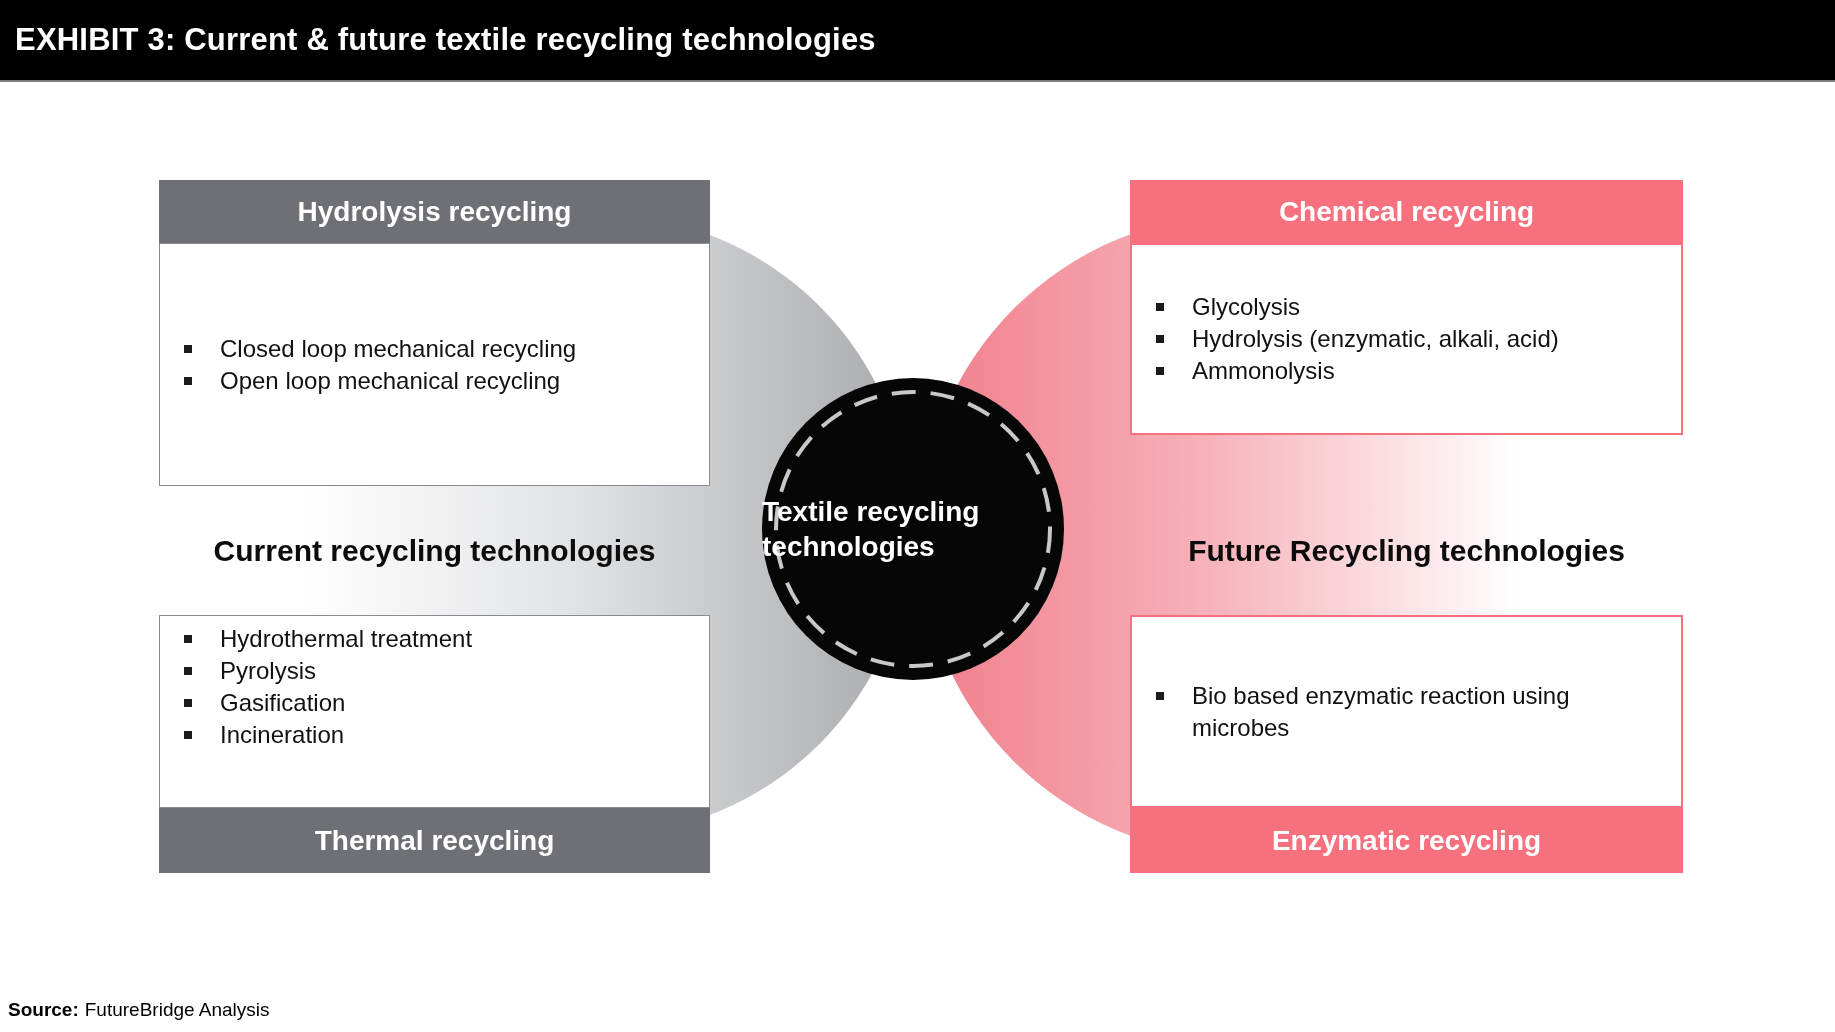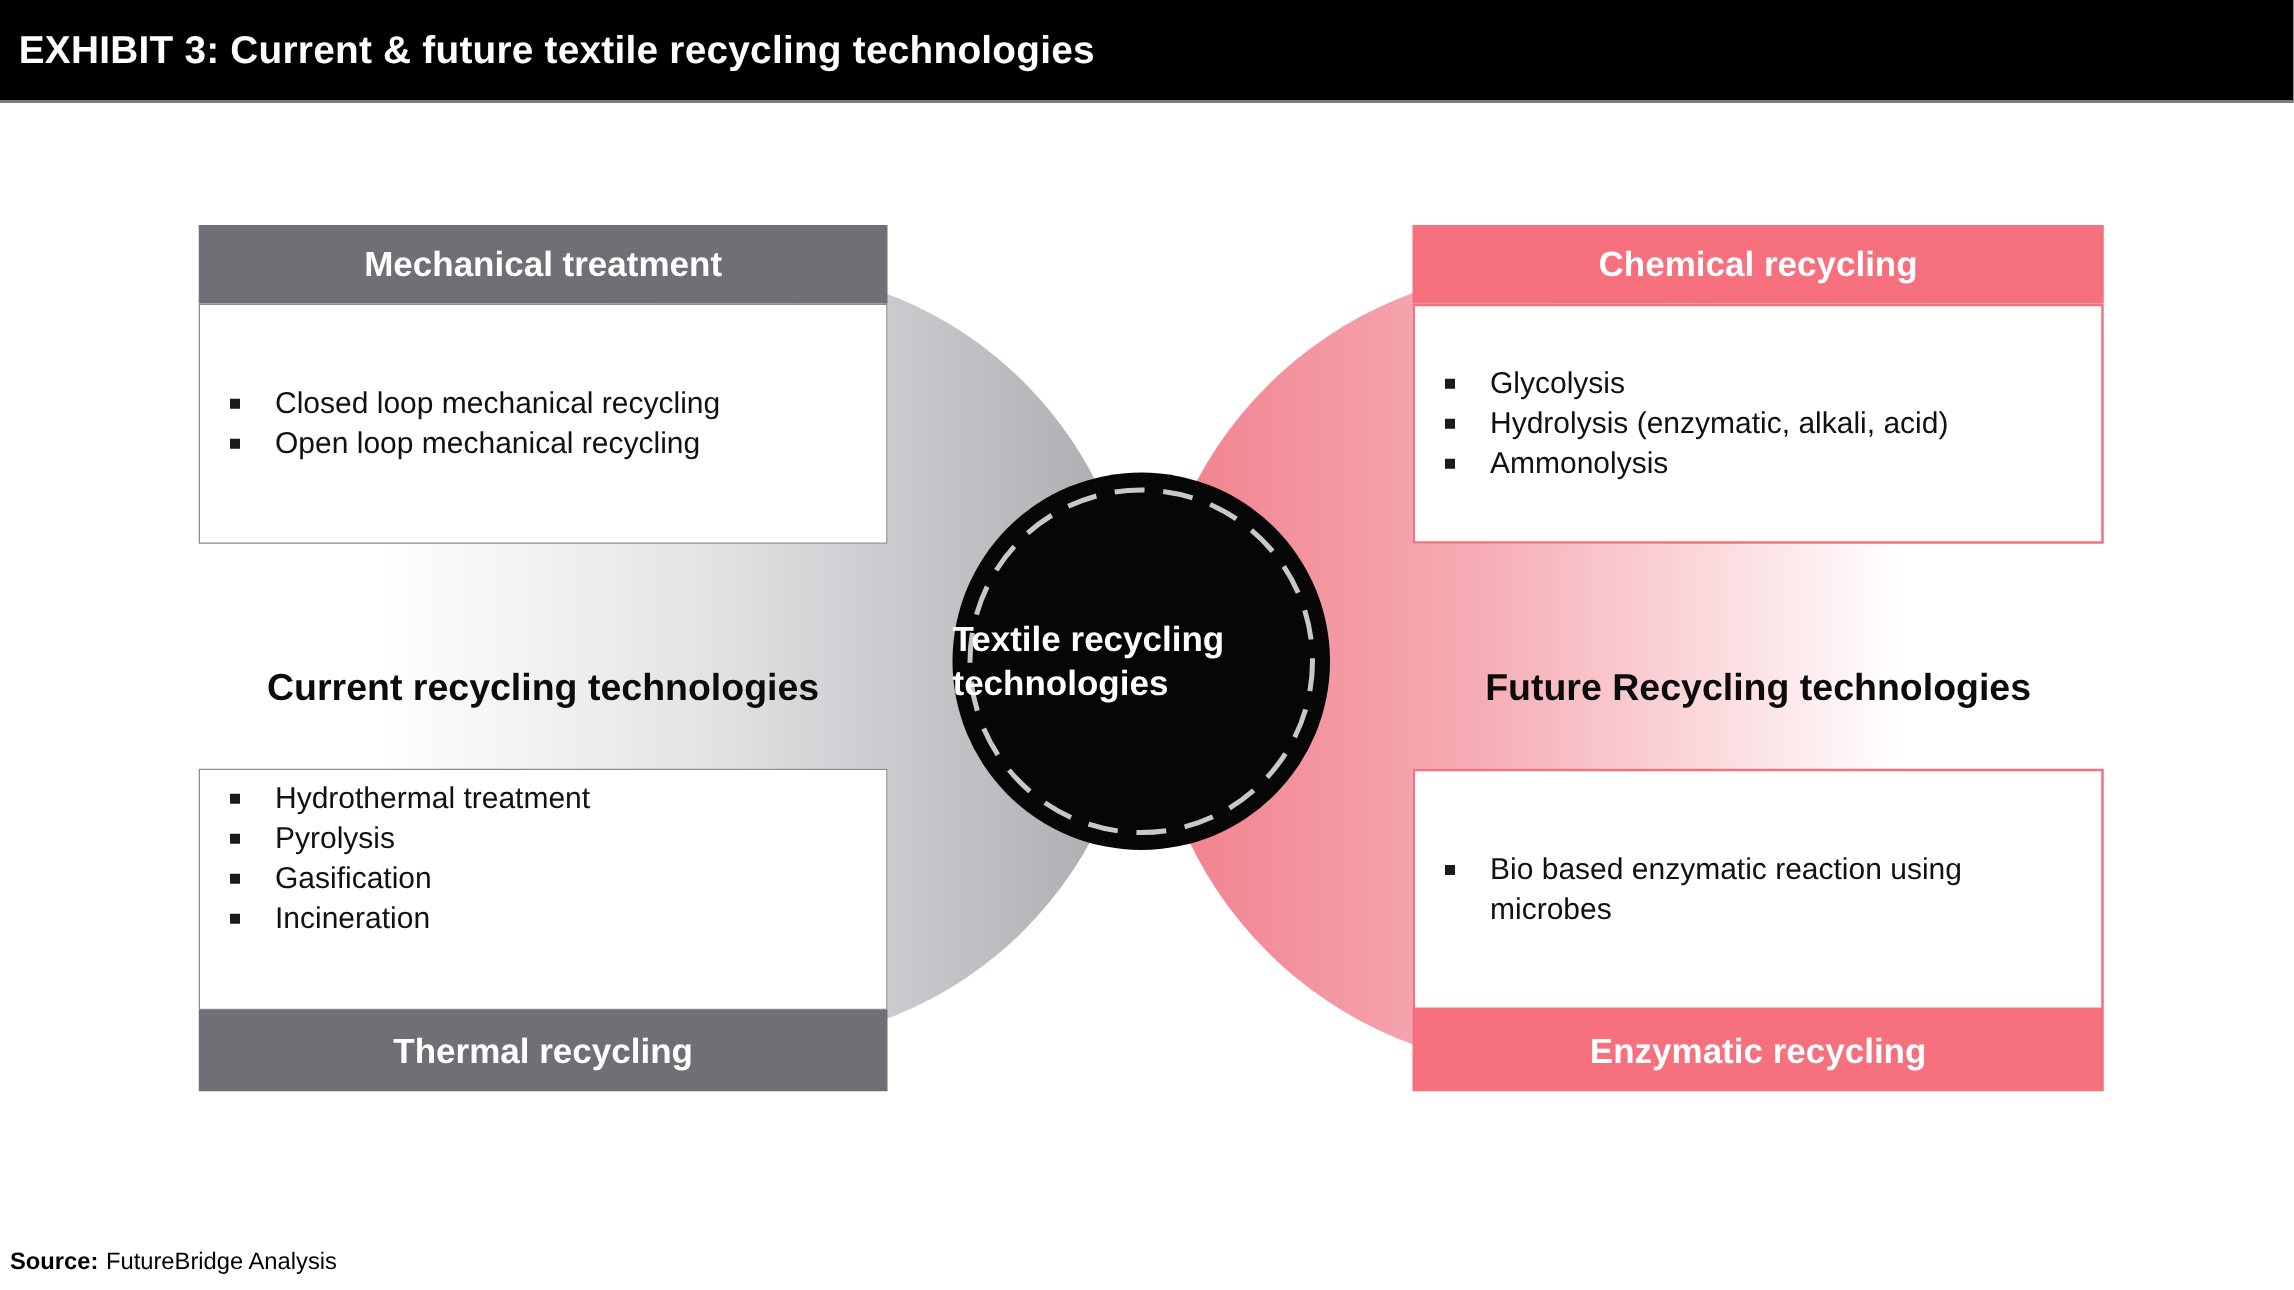--- a/index.html
+++ b/index.html
@@ -56,21 +56,21 @@
     background:#ffffff;box-sizing:border-box;
     display:flex;flex-direction:column;justify-content:center;
   }
   .gray-theme .bar{background:#6f7076;}
   .gray-theme .body{border:1px solid #8a8b90;}
   .pink-theme .bar{background:#f6707e;}
   .pink-theme .body{border:2px solid #f6707e;}
 
   .box-left-top{left:159px;top:180px;width:551px;}
   .box-left-top .bar{height:63px;}
-  .box-left-top .body{height:192px;}
+  .box-left-top .body{height:243px;}
 
   .box-left-bottom{left:159px;top:615px;width:551px;}
   .box-left-bottom .body{height:193px;padding-bottom:50px;}
   .box-left-bottom .bar{height:65px;}
 
   .box-right-top{left:1130px;top:180px;width:553px;}
   .box-right-top .bar{height:63px;}
   .box-right-top .body{height:192px;}
 
   .box-right-bottom{left:1130px;top:615px;width:553px;}
@@ -121,21 +121,21 @@
 
   <div class="center-circle">
     <svg width="302" height="302" viewBox="0 0 302 302">
       <circle cx="151" cy="151" r="137" fill="none" stroke="#c8c8c8" stroke-width="4" stroke-dasharray="24 15"></circle>
     </svg>
     <span class="line">Textile recycling</span>
     <span class="line">technologies</span>
   </div>
 
   <div class="panel gray-theme box-left-top">
-    <div class="bar">Mechanical treatment</div>
+    <div class="bar">Hydrolysis recycling</div>
     <div class="body">
       <ul class="bullets">
         <li>
           <span class="bullet-marker"></span>
           <span>Closed loop mechanical recycling</span>
         </li>
         <li>
           <span class="bullet-marker"></span>
           <span>Open loop mechanical recycling</span>
         </li>

